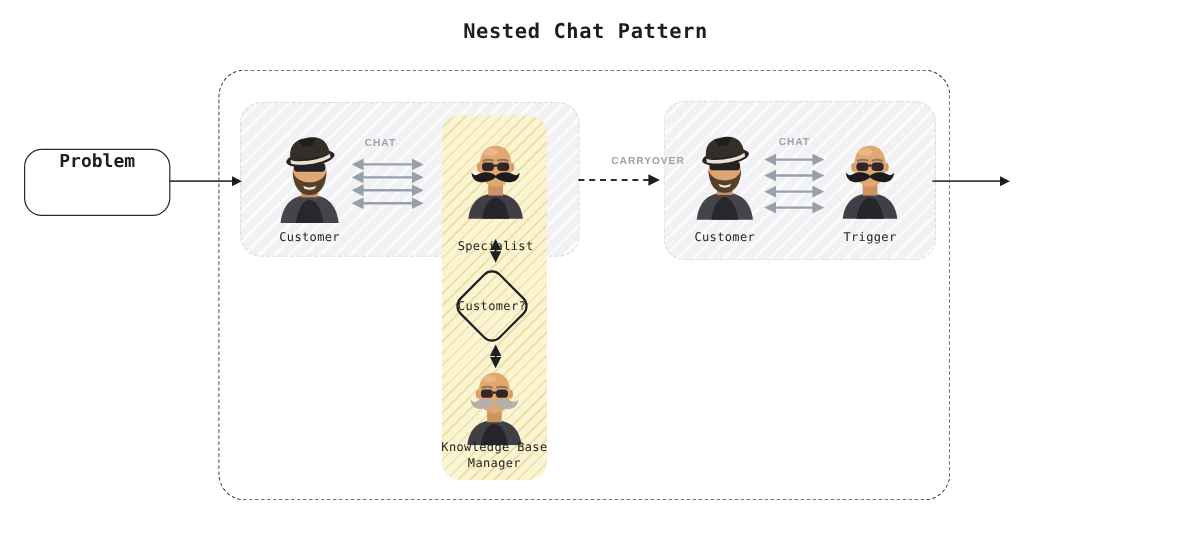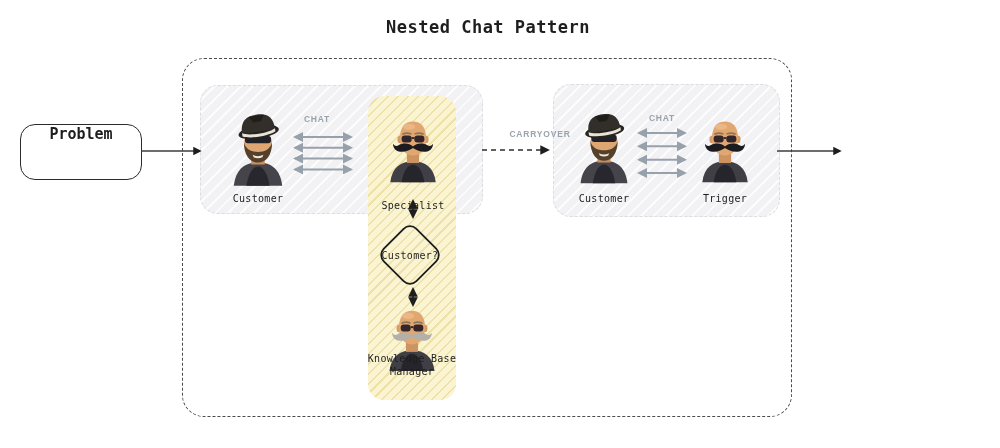--- a/index.html
+++ b/index.html
@@ -166,15 +166,15 @@
   </svg>
   <div class="abs agent-label" style="left:374px;top:249px;width:72px">Customer?</div>
 
   <svg class="abs lyr" style="left:405px;top:284px" width="16" height="26">
     <line x1="8" y1="5" x2="8" y2="21" stroke="#1e1e1e" stroke-width="1.6" stroke-dasharray="3 3" marker-start="url(#ah-black)" marker-end="url(#ah-black)"></line>
   </svg>
 
   <svg class="abs lyr" style="left:384px;top:305px;--mst:#b3b0aa" width="56" height="66">
     <use href="#av-bald"></use>
   </svg>
-  <div class="abs agent-label" style="left:366px;top:352px;width:92px">Knowledge Base Manager</div>
+  <div class="abs agent-label" style="left:366px;top:367px;width:92px">Knowledge Base Manager</div>
 
 </div>
 
 </body></html>

